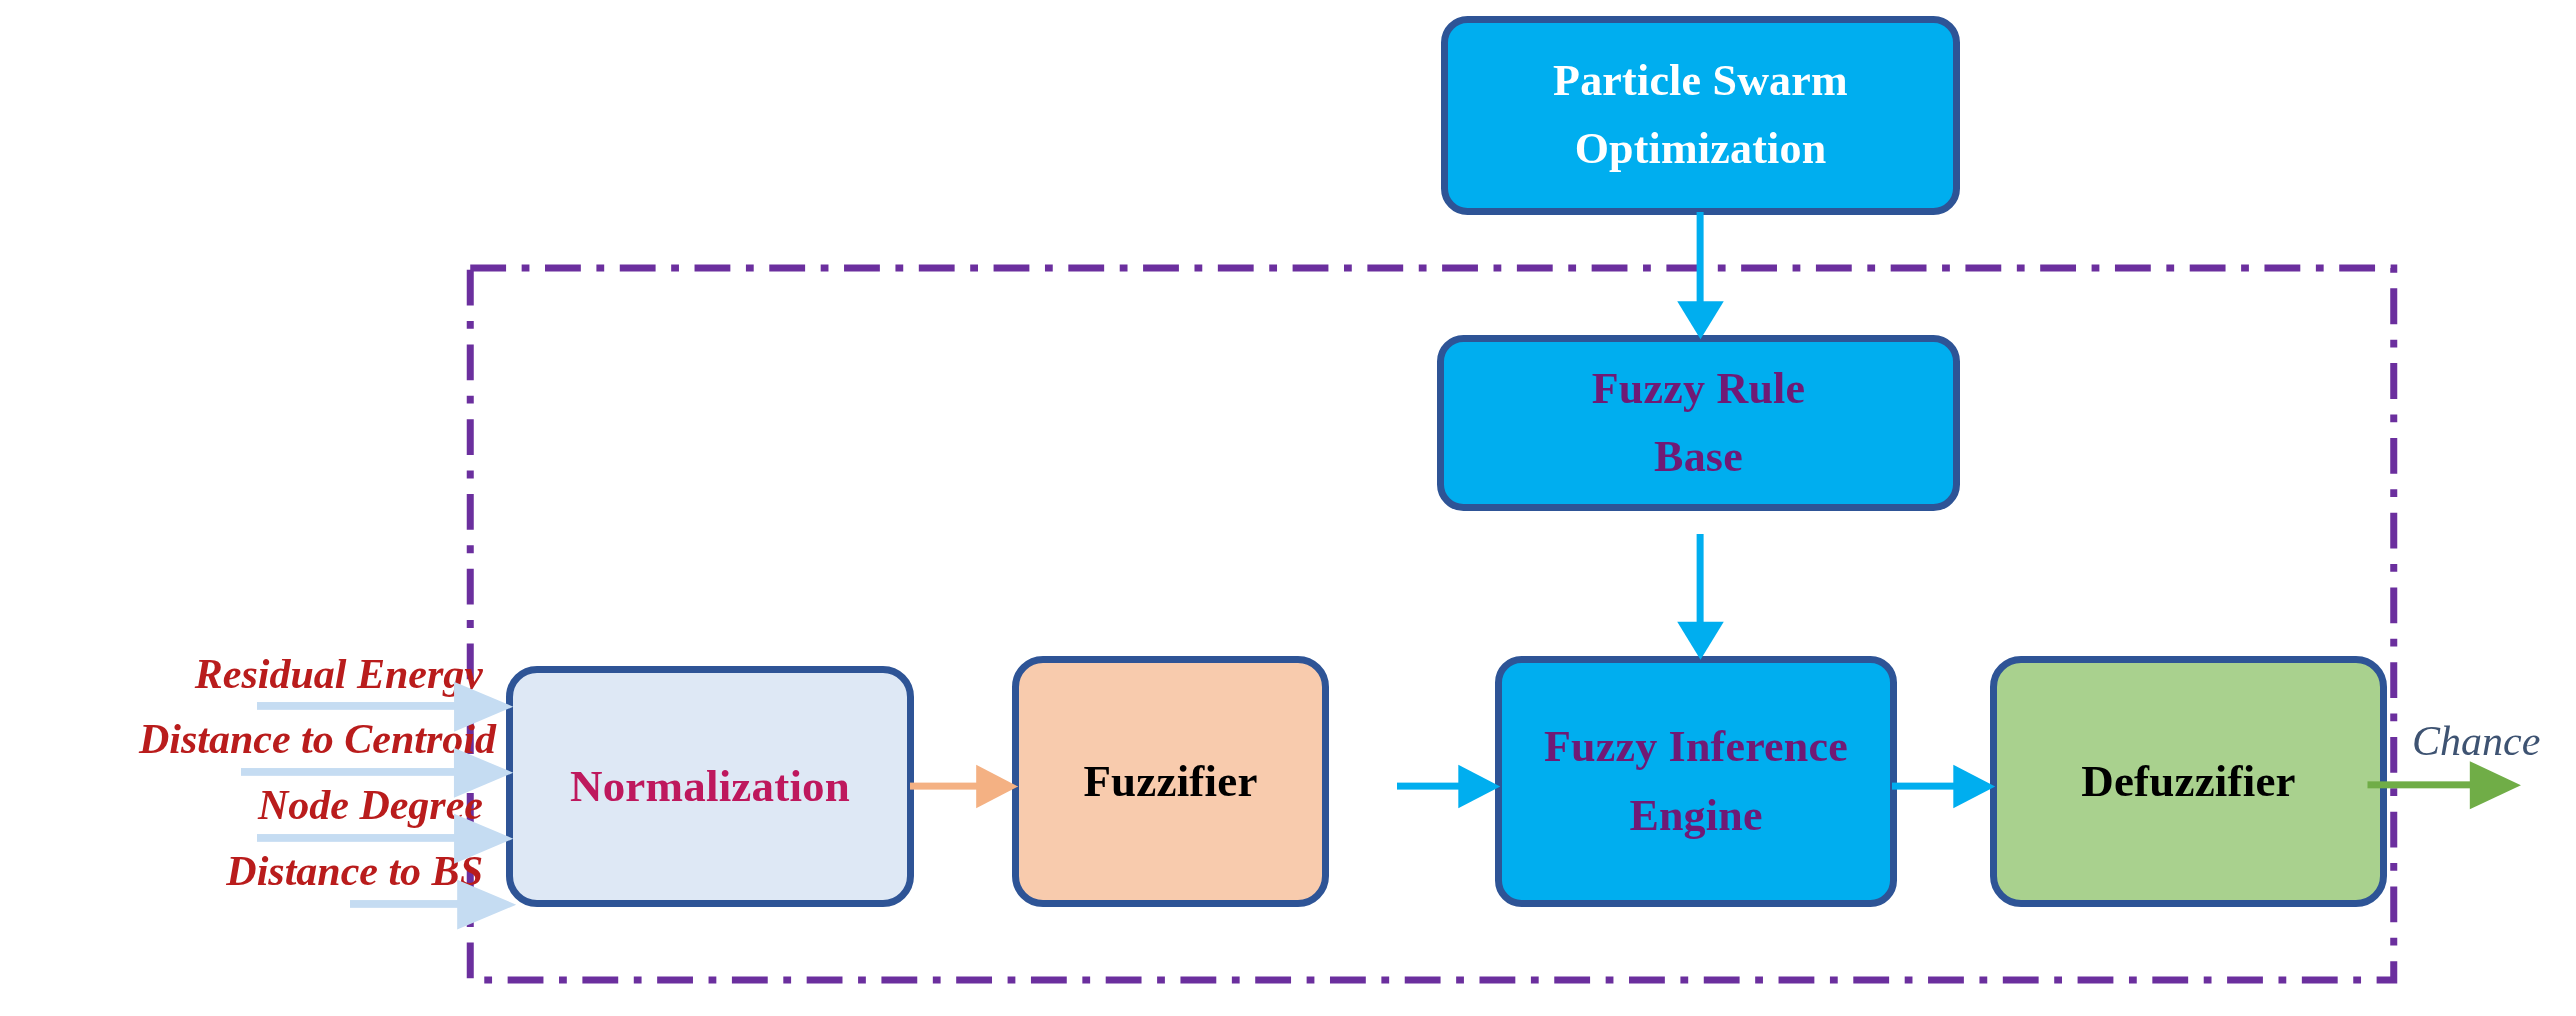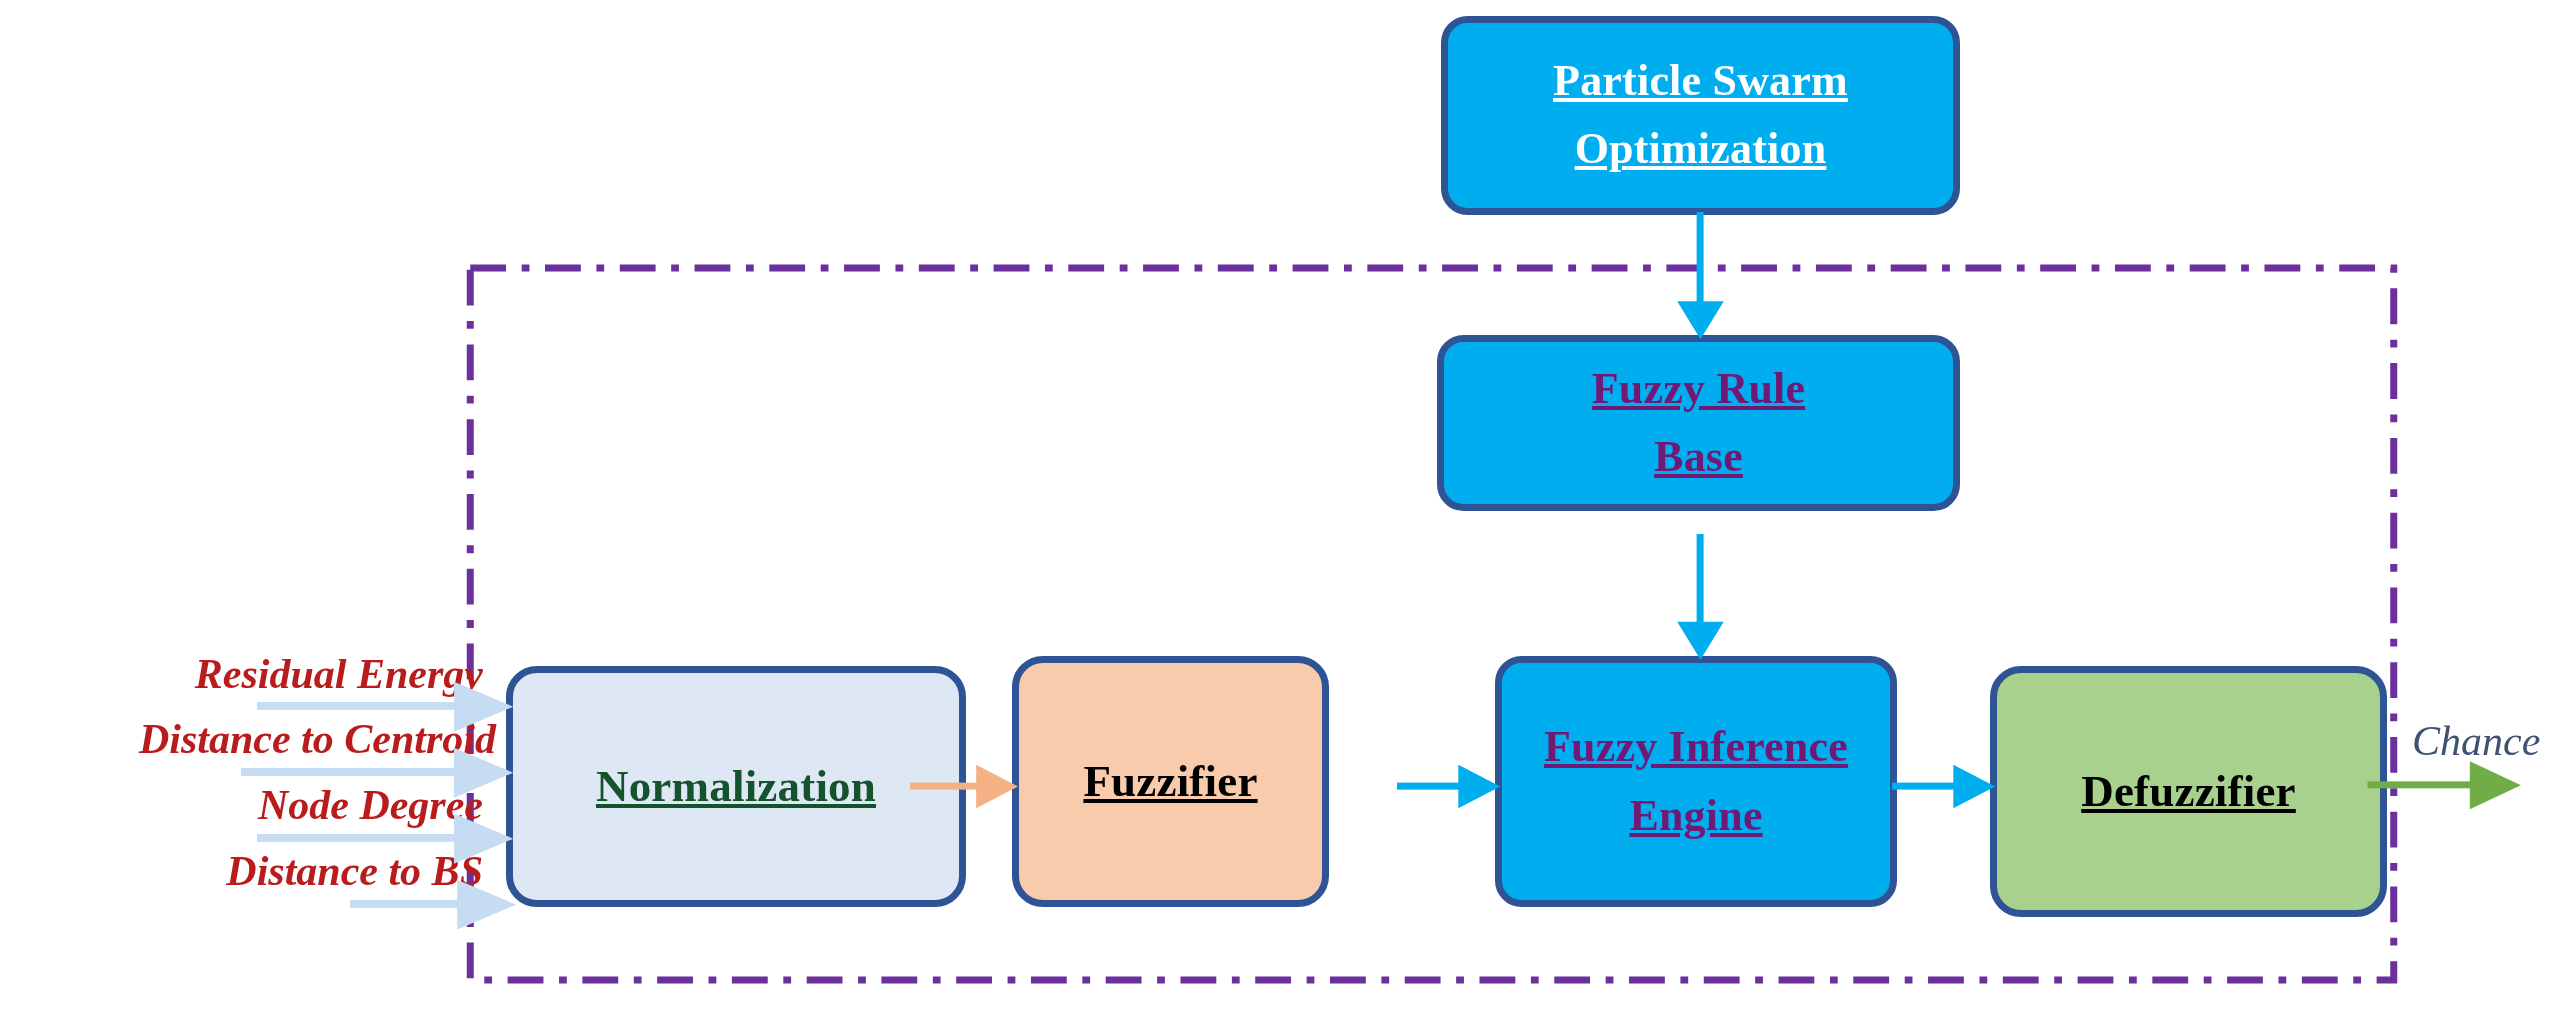--- a/index.html
+++ b/index.html
@@ -26,47 +26,46 @@
     border: 7px solid #2e5496;
     border-radius: 26.5px;
     display: flex;
     flex-direction: column;
     align-items: center;
     justify-content: center;
     text-align: center;
     font-weight: bold;
     line-height: 1.55;
     letter-spacing: 0.2px;
-    text-decoration: underline;
   }
   .block .line { display: block; white-space: nowrap; }
 
   .blk-pso {
     left: 1441px; top: 15.6px; width: 519px; height: 199px;
     background: #00aeef; color: #ffffff; font-size: 44px;
   }
   .blk-frb {
     left: 1437px; top: 335px; width: 523px; height: 176px;
     background: #00aeef; color: #701a75; font-size: 44px;
   }
   .blk-norm {
-    left: 506px; top: 666px; width: 460px; height: 241px;
-    background: #dee8f5; color: #14532d; font-size: 45px; border-radius: 31px;
+    left: 506px; top: 666px; width: 408px; height: 241px;
+    background: #dee8f5; color: #be185d; font-size: 45px; border-radius: 31px;
   }
   .blk-fuzz {
     left: 1012px; top: 656px; width: 317px; height: 251px;
     background: #f8cbad; color: #000000; font-size: 45px; border-radius: 31px;
   }
   .blk-fie {
     left: 1495px; top: 656px; width: 402px; height: 251px;
     background: #00aeef; color: #701a75; font-size: 44px; border-radius: 26.5px;
   }
   .blk-defuzz {
     left: 1990px; top: 656px; width: 397px; height: 251px;
-    background: #a9d18e; color: #000000; font-size: 45px; border-radius: 31px; margin-top: 10px;
+    background: #a9d18e; color: #000000; font-size: 45px; border-radius: 31px;
   }
 
   
   .dashdot-frame {
     position: absolute;
     left: 467px; top: 265px;
     width: 1930px; height: 718px;
     pointer-events: none;
   }
   .dashdot-frame svg { display: block; overflow: visible; }

